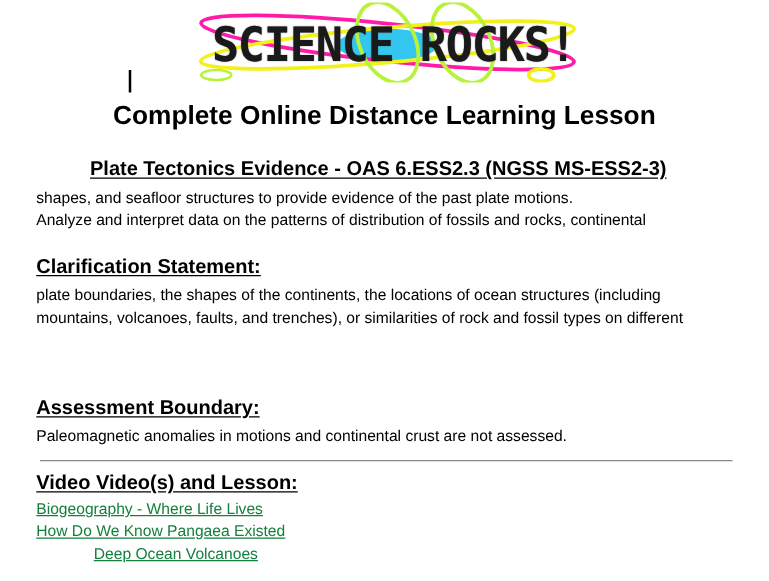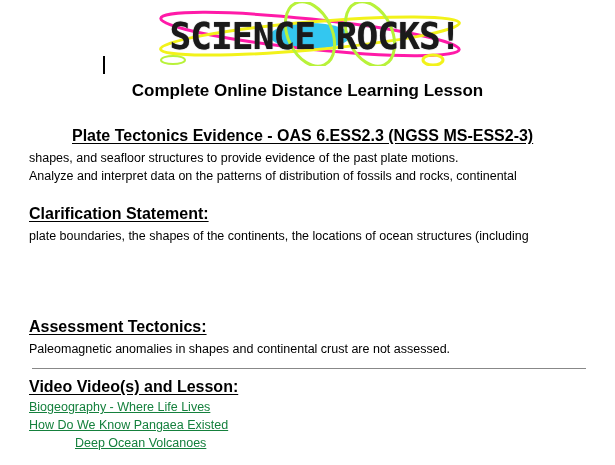--- a/index.html
+++ b/index.html
@@ -16,21 +16,21 @@
       font-family: "DejaVu Sans Mono", monospace; font-size: 38px; font-weight: bold;
       letter-spacing: -1px; color: #1a1a1a; text-align: center;
       text-shadow: 0 0 1px #555;
       transform: scaleX(0.95);
     }
     .cursor {
       position: absolute; left: 103px; top: 56px; width: 2px; height: 18px; background: #000;
     }
     .subtitle {
       position: absolute; left: 0; width: 615px; top: 81px; text-align: center;
-      font-weight: bold; font-size: 17px;
+      font-weight: bold; font-size: 21px;
     }
     .heading {
       position: absolute; left: 29px; font-weight: bold; font-size: 16px;
       text-decoration: underline; text-underline-offset: 2px;
     }
     .para {
       position: absolute; left: 29px; width: 560px; font-size: 12.5px; line-height: 18px;
     }
     .hr {
       position: absolute; left: 32px; top: 368px; width: 554px; height: 1px; background: #888;
@@ -62,25 +62,26 @@
 
 <div class="heading" style="top:127px;margin-left:43px;">Plate Tectonics Evidence - OAS 6.ESS2.3 (NGSS MS-ESS2-3)</div>
 <div class="para" style="top:149px;">
   <div>shapes, and seafloor structures to provide evidence of the past plate motions.</div>
   <div>Analyze and interpret data on the patterns of distribution of fossils and rocks, continental</div>
 </div>
 
 <div class="heading" style="top:205px;">Clarification Statement:</div>
 <div class="para" style="top:227px;">
   <div>plate boundaries, the shapes of the continents, the locations of ocean structures (including</div>
+  <div>mountains, volcanoes, faults, and trenches), or similarities of rock and fossil types on different</div>
 </div>
 
-<div class="heading" style="top:318px;">Assessment Tectonics:</div>
+<div class="heading" style="top:318px;">Assessment Boundary:</div>
 <div class="para" style="top:340px;">
-  <div>Paleomagnetic anomalies in shapes and continental crust are not assessed.</div>
+  <div>Paleomagnetic anomalies in motions and continental crust are not assessed.</div>
 </div>
 
 <div class="hr"></div>
 
 <div class="heading" style="top:378px;">Video Video(s) and Lesson:</div>
 <a class="link" style="top:400px;">Biogeography - Where Life Lives</a>
 <a class="link" style="top:418px;">How Do We Know Pangaea Existed</a>
 <a class="link" style="top:436px;margin-left:46px;">Deep Ocean Volcanoes</a>
 
 </body></html>

